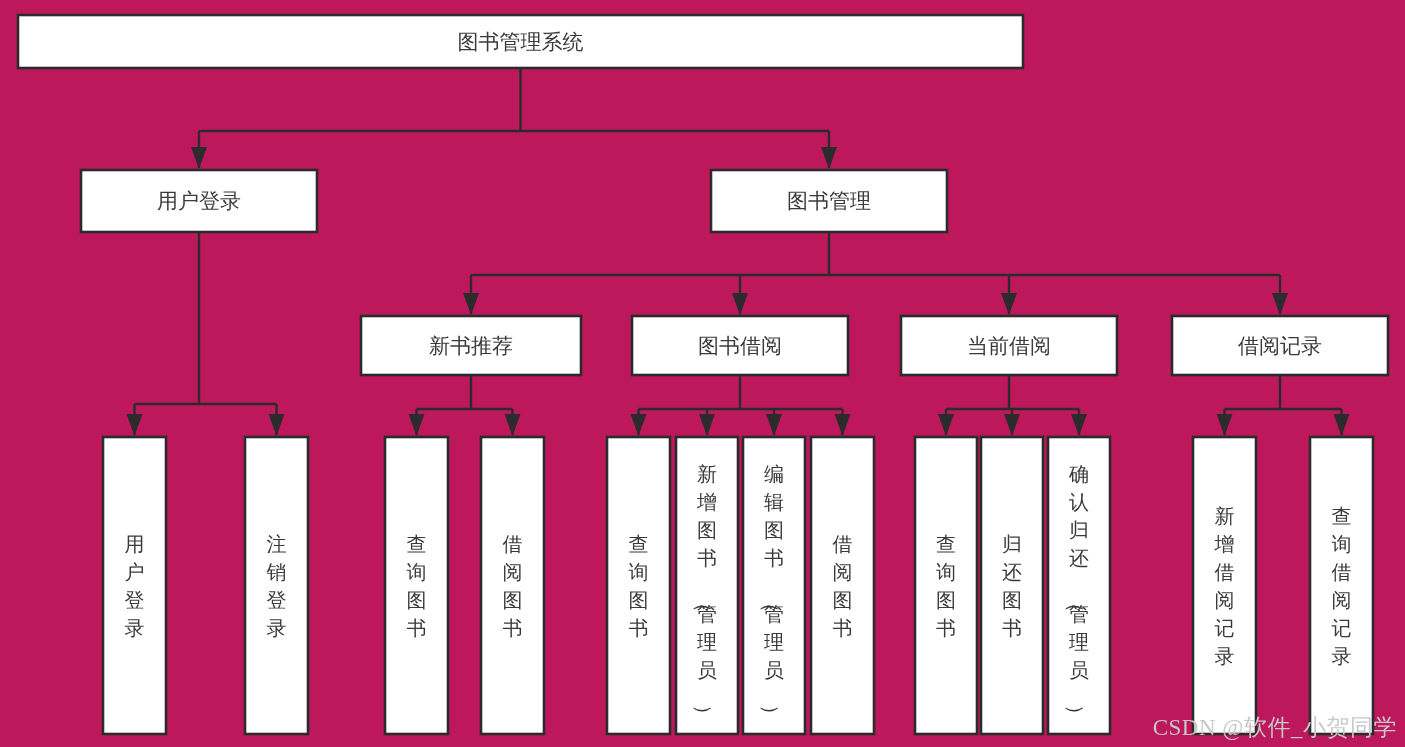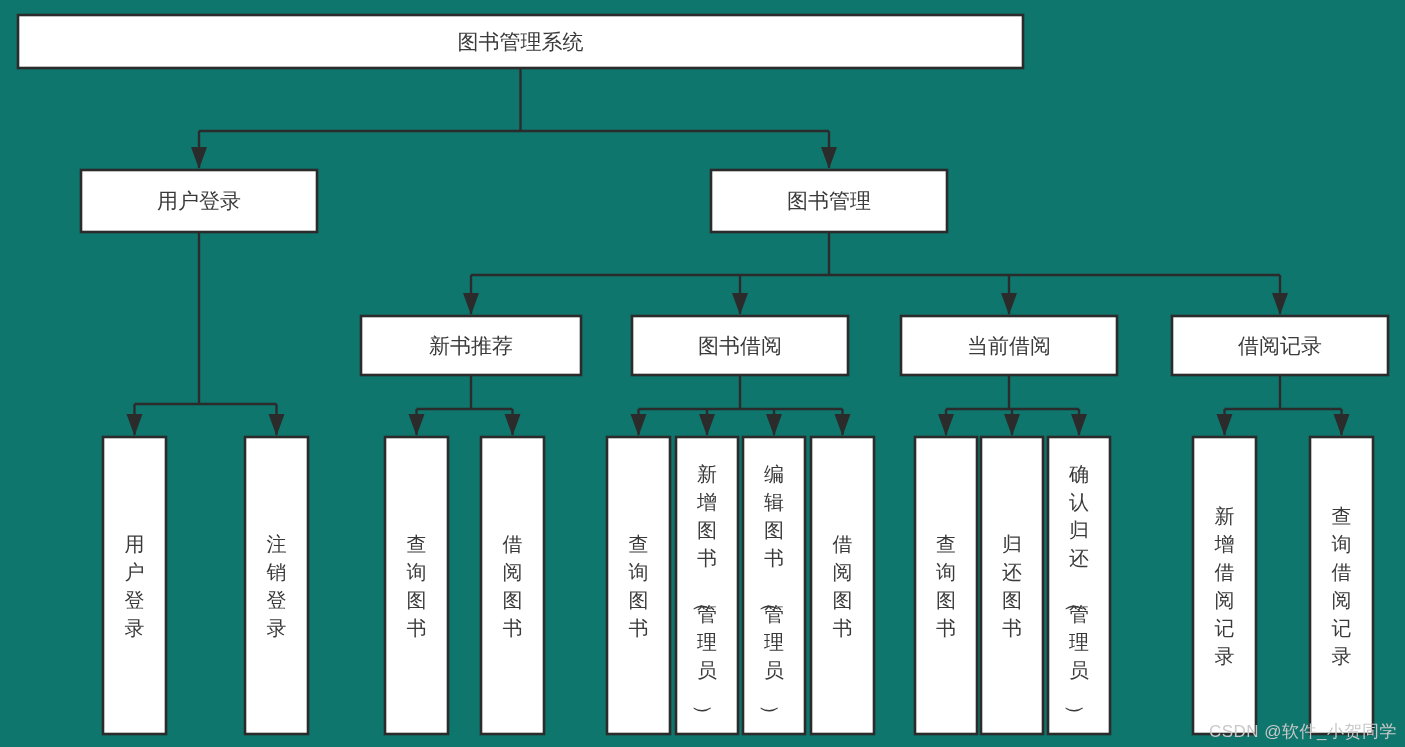--- a/index.html
+++ b/index.html
@@ -11,21 +11,21 @@
   body {
     width: 1405px;
     height: 747px;
     overflow: hidden;
     font-family: "DejaVu Sans", "Liberation Sans", sans-serif;
   }
   #diagram-root {
     position: relative;
     width: 1405px;
     height: 747px;
-    background: #0f766e;
+    background: #be185d;
   }
   svg#tree-svg {
     position: absolute;
     top: 0;
     left: 0;
     width: 1405px;
     height: 747px;
     display: block;
   }
   .node-box {
@@ -59,22 +59,22 @@
     fill: #3a3a3a;
     font-family: "DejaVu Sans", "Liberation Sans", sans-serif;
     font-size: 20px;
     text-anchor: middle;
   }
   .watermark-text {
     position: absolute;
     right: 8px;
     bottom: 4px;
     color: #c8c8c8;
-    font-size: 17px;
-    font-family: Liberation Sans, sans-serif;
+    font-size: 23px;
+    font-family: Liberation Serif, serif;
     white-space: nowrap;
     letter-spacing: 0.5px;
     user-select: none;
   }
 </style>
 </head>
 <body>
 
 <div id="diagram-root">
 

